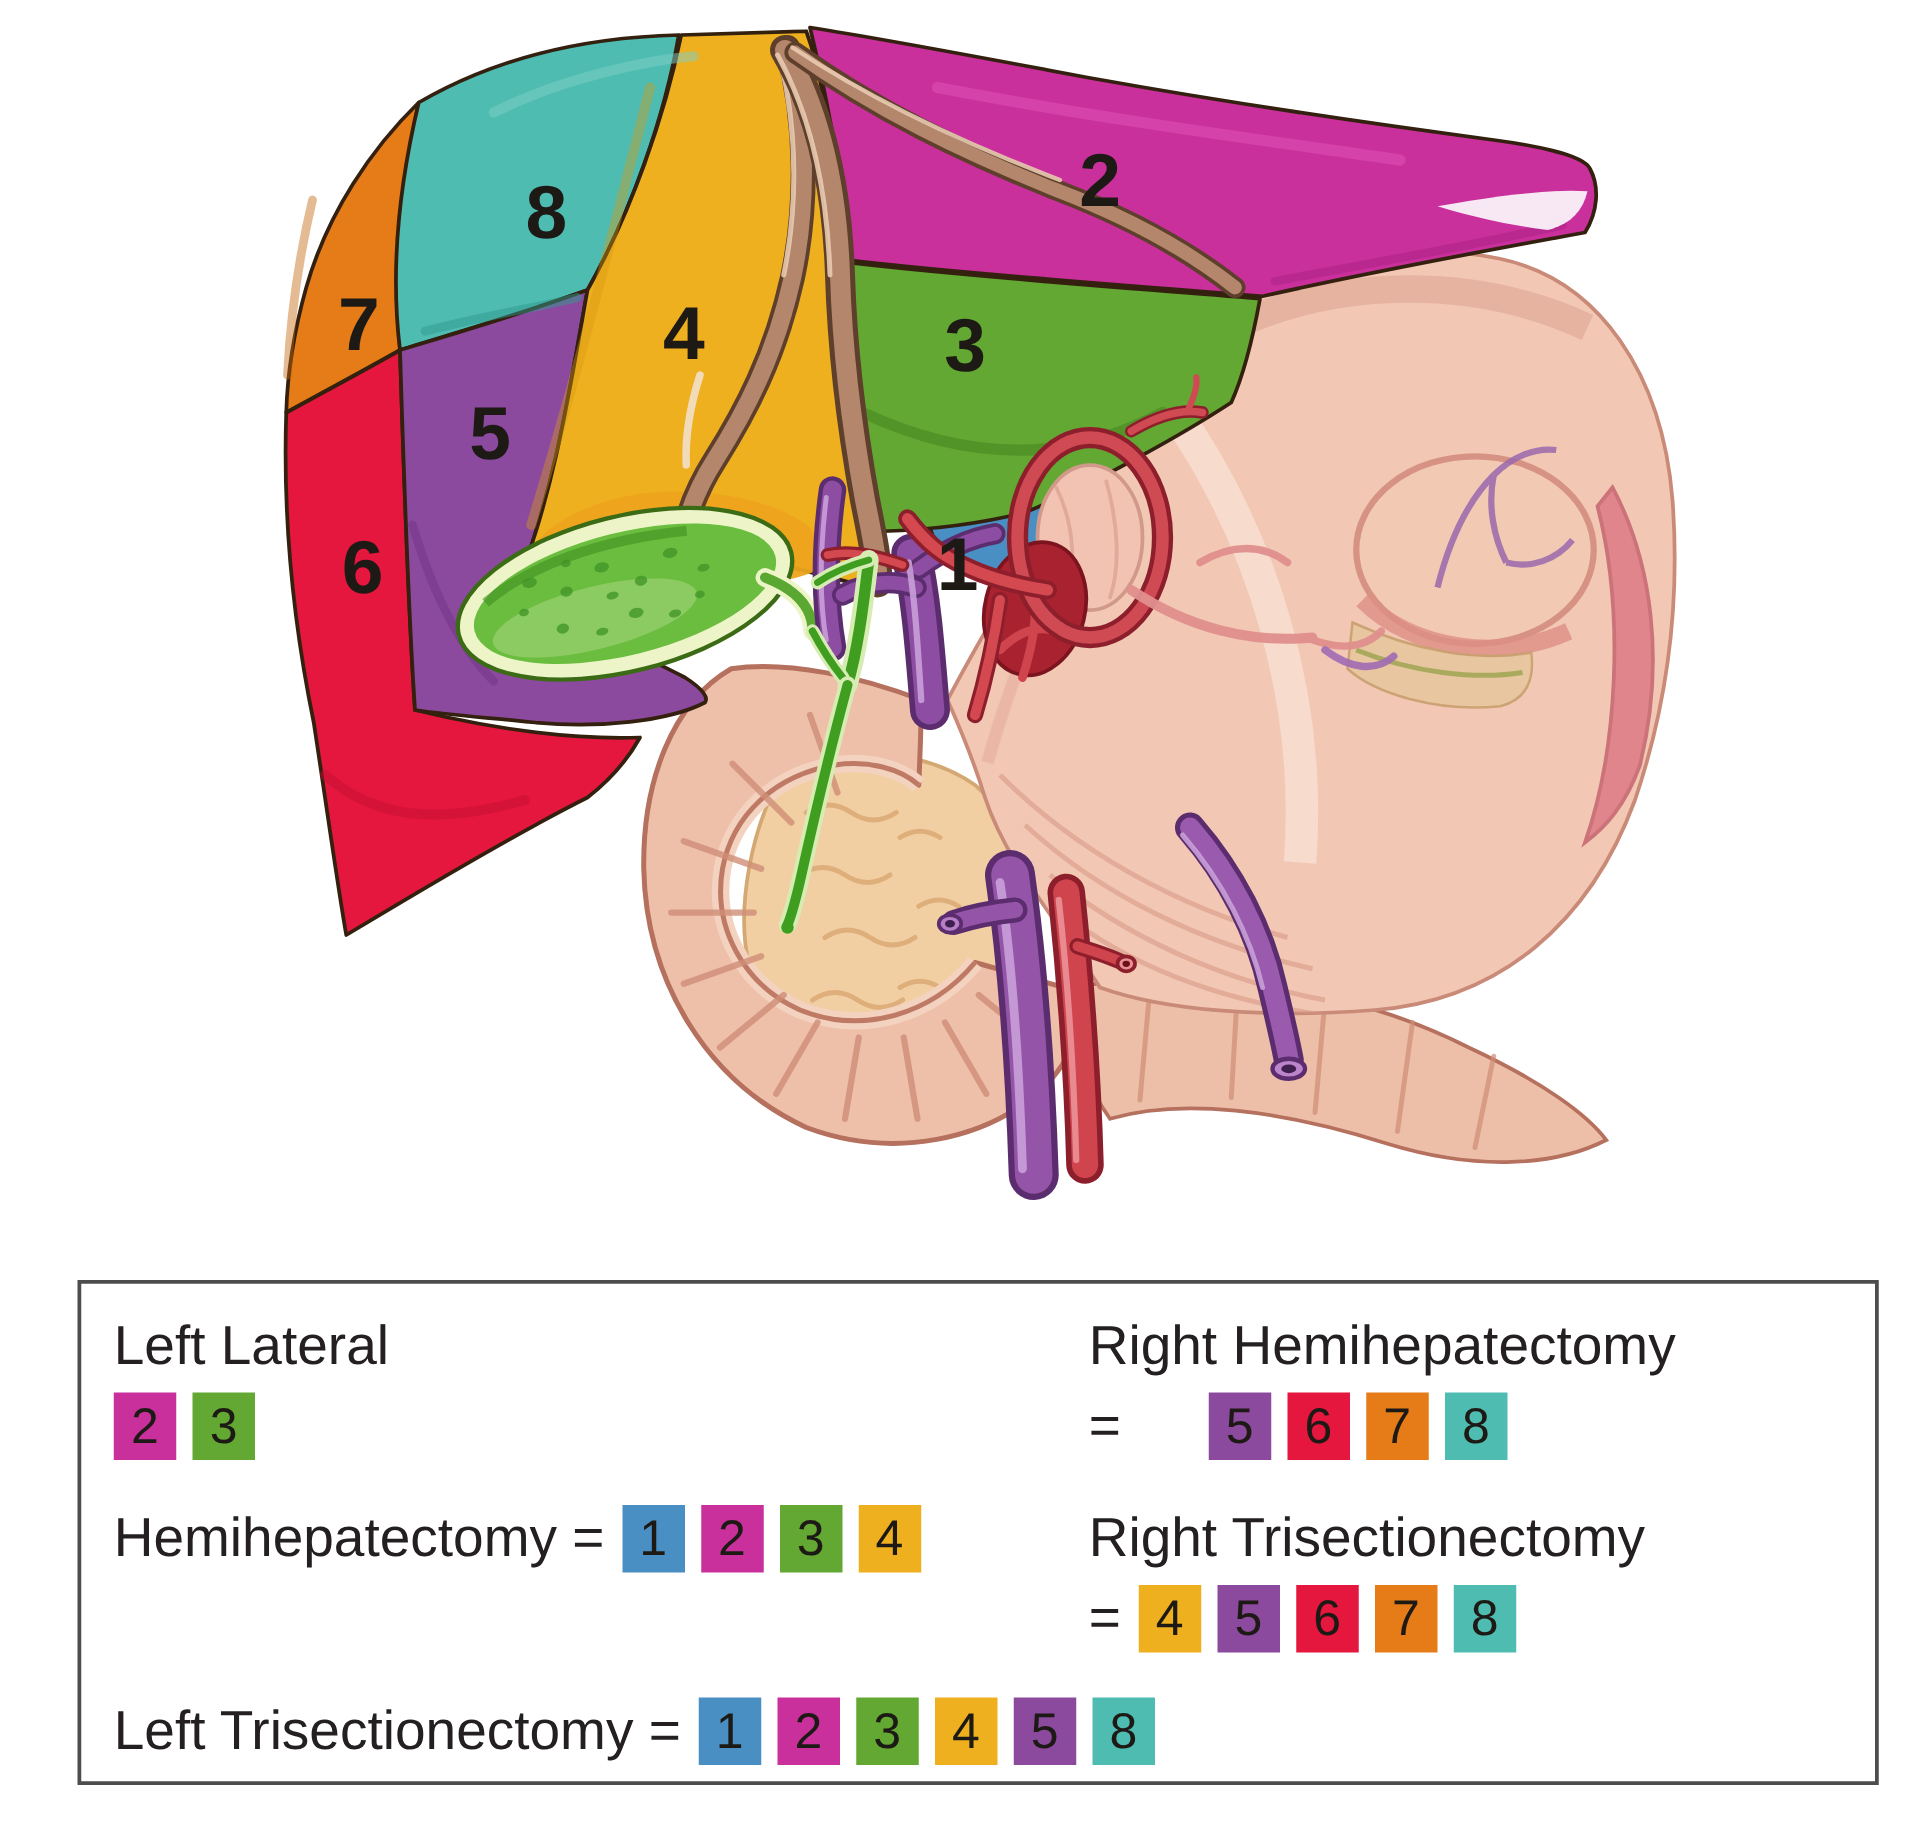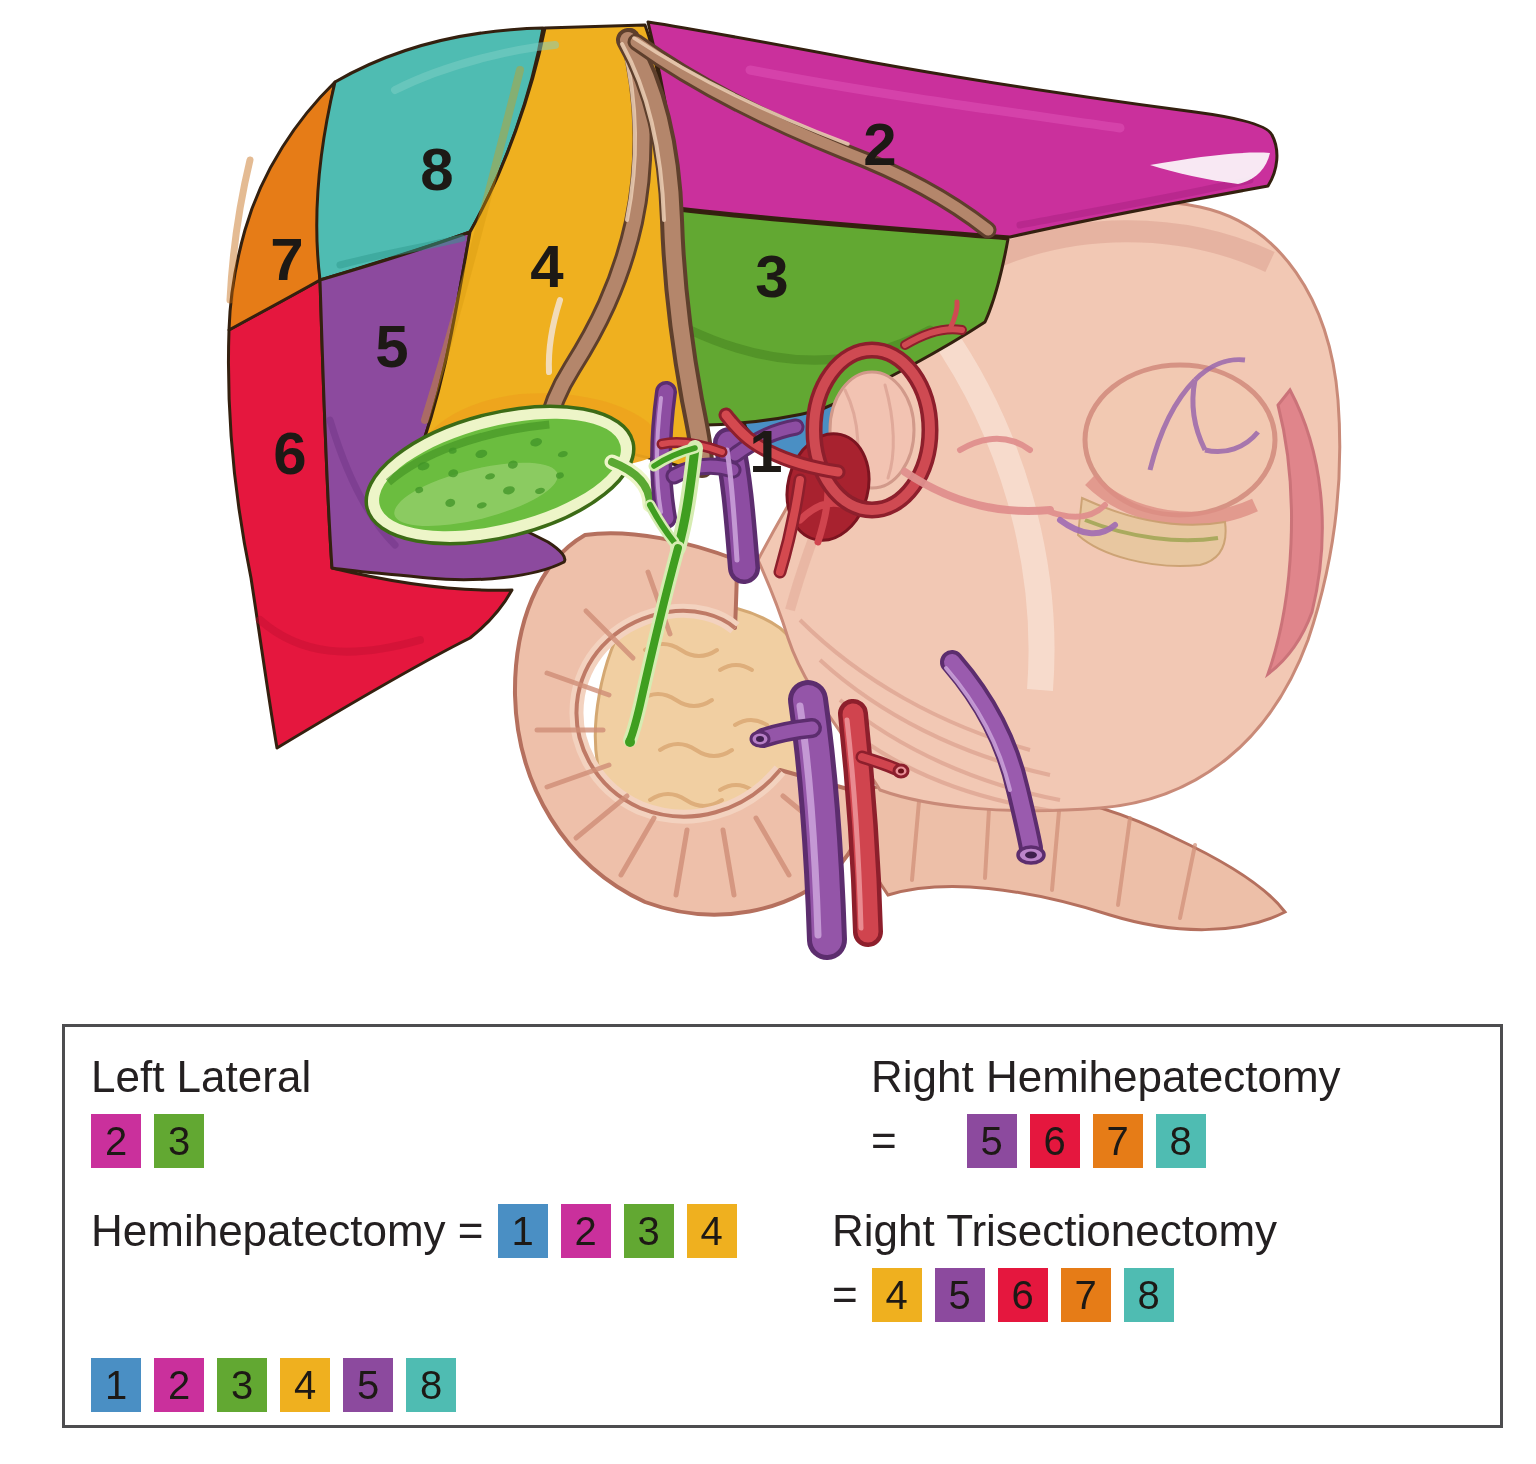--- a/index.html
+++ b/index.html
@@ -265,20 +265,21 @@
           <div class="chip" style="background: rgb(74, 143, 196);">1</div>
           <div class="chip" style="background: rgb(202, 48, 156);">2</div>
           <div class="chip" style="background: rgb(98, 168, 50);">3</div>
           <div class="chip" style="background: rgb(239, 176, 31);">4</div>
         </span>
     </div>
   </div>
   <div class="entry entry-2" style="left:26px;top:326px">
 
     <div class="row">
+      <span class="line">Left Trisectionectomy =</span>
       <span class="chips">
           <div class="chip" style="background: rgb(74, 143, 196);">1</div>
           <div class="chip" style="background: rgb(202, 48, 156);">2</div>
           <div class="chip" style="background: rgb(98, 168, 50);">3</div>
           <div class="chip" style="background: rgb(239, 176, 31);">4</div>
           <div class="chip" style="background: rgb(140, 74, 158);">5</div>
           <div class="chip" style="background: rgb(79, 188, 178);">8</div>
         </span>
     </div>
   </div>
@@ -287,21 +288,21 @@
     <div class="row">
       <span class="line">=</span>
       <span class="chips">
           <div class="chip" style="background: rgb(140, 74, 158);">5</div>
           <div class="chip" style="background: rgb(229, 23, 62);">6</div>
           <div class="chip" style="background: rgb(230, 124, 23);">7</div>
           <div class="chip" style="background: rgb(79, 188, 178);">8</div>
         </span>
     </div>
   </div>
-  <div class="entry entry-4" style="left:767px;top:172px">
+  <div class="entry entry-4" style="left:806px;top:172px">
     <div class="line l1">Right Trisectionectomy</div>
     <div class="row">
       <span class="line">=</span>
       <span class="chips">
           <div class="chip" style="background: rgb(239, 176, 31);">4</div>
           <div class="chip" style="background: rgb(140, 74, 158);">5</div>
           <div class="chip" style="background: rgb(229, 23, 62);">6</div>
           <div class="chip" style="background: rgb(230, 124, 23);">7</div>
           <div class="chip" style="background: rgb(79, 188, 178);">8</div>
         </span>

